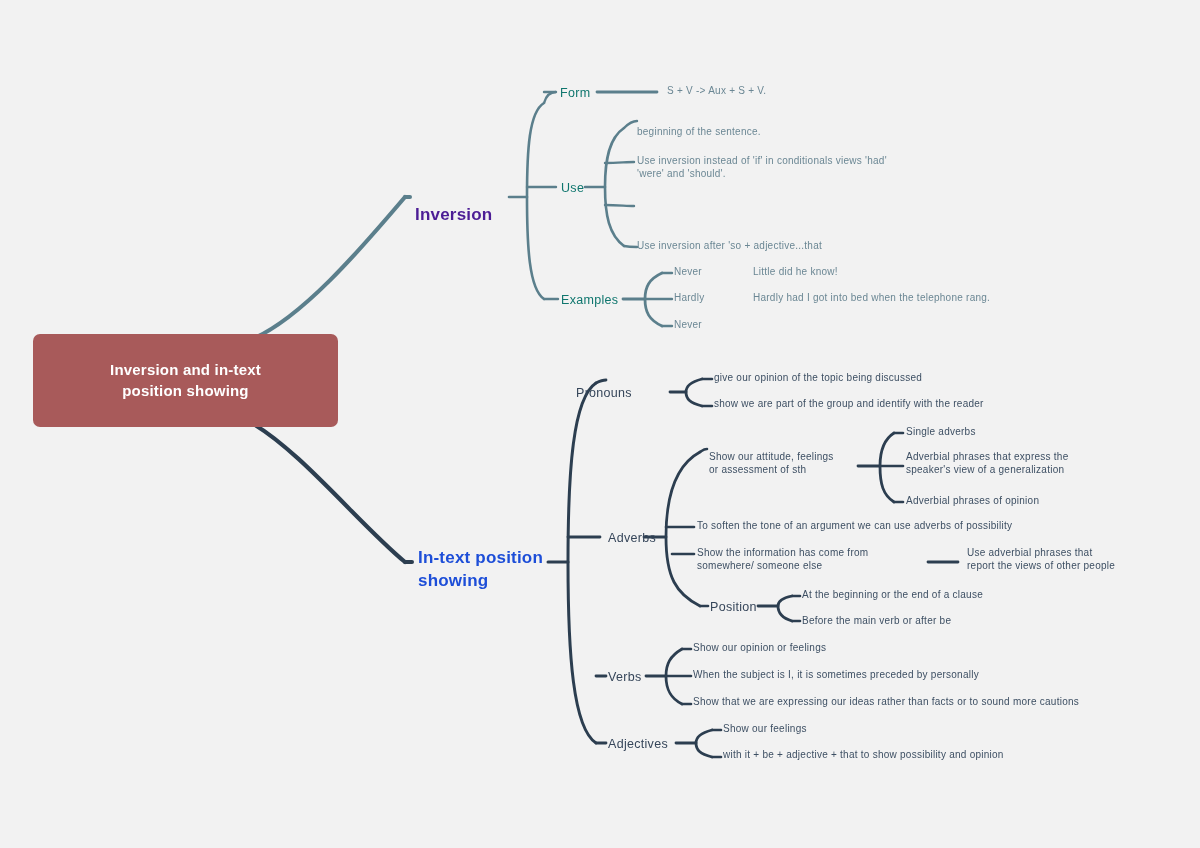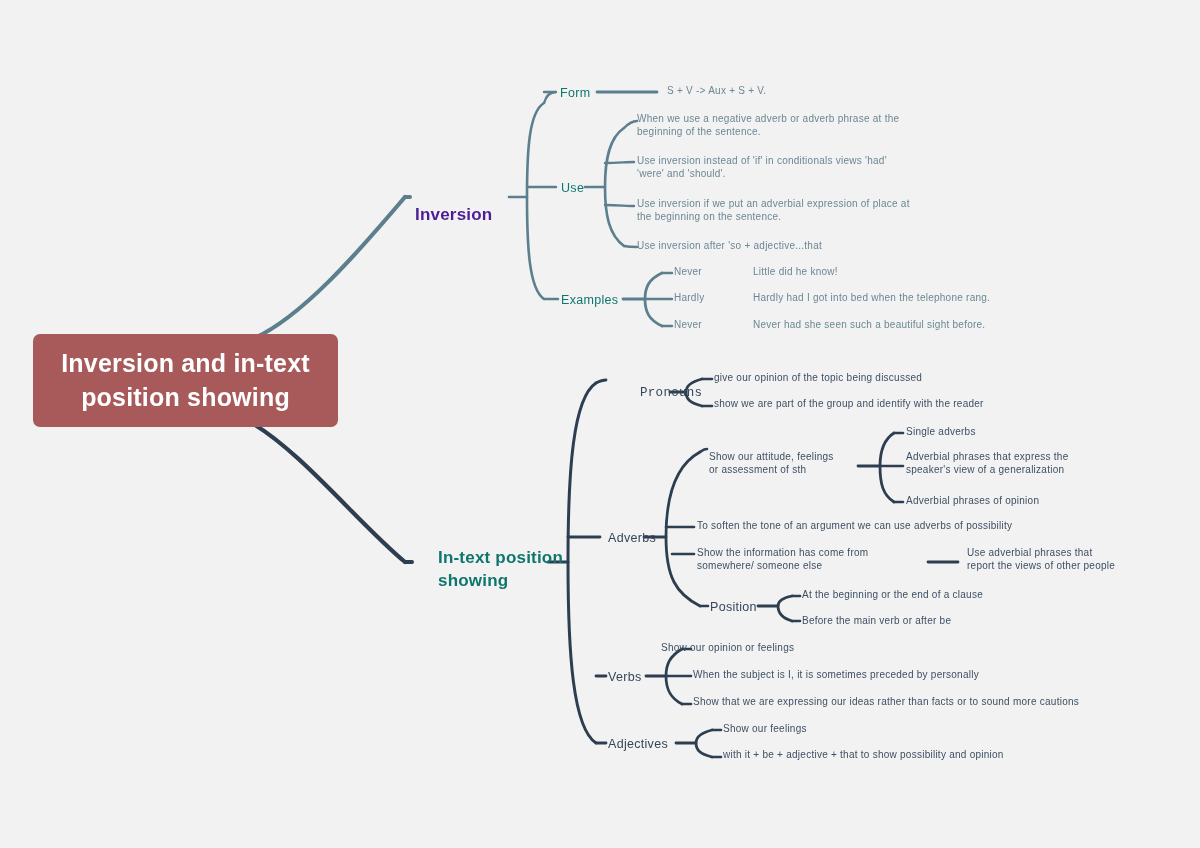--- a/index.html
+++ b/index.html
@@ -44,34 +44,34 @@
     height: 93px;
     background: #a85a5a;
     border-radius: 7px;
     display: flex;
     align-items: center;
     justify-content: center;
     box-sizing: border-box;
   }
   #root-node .root-text {
     color: #ffffff;
-    font-size: 25px;
+    font-size: 15px;
     font-weight: bold;
     text-align: center;
     line-height: 1.35;
     letter-spacing: 0.2px;
   }
 
   
   .t1 { color: #4c1d95; margin-top: 16px; }          
   .t1b { color: #0f766e; }         
   .t1t { color: #6b8794; }         
 
   
-  .t2 { color: #0f766e; margin-left: 20px; }
+  .t2 { color: #1d4ed8; }
   .t2b { color: #36465a; }
   .t2t { color: #3d4f63; }
 
   .main-label {
     font-size: 17px;
     font-weight: bold;
     letter-spacing: 0.2px;
   }
   .sub-label {
     font-size: 12.5px;
@@ -173,42 +173,40 @@
     <div class="root-text"><span>Inversion and in-text</span><br><span>position showing</span></div>
   </div>
 
   <div class="lbl main-label t1" style="left:415px; top:188px;">Inversion</div>
 
   <div class="lbl sub-label t1b" style="left:560px; top:85px;">Form</div>
   <div class="lbl leaf-label t1t" style="left:667px; top:85px;">S + V -&gt; Aux + S + V.</div>
 
   <div class="lbl sub-label t1b" style="left:561px; top:180px;">Use</div>
 
-  <div class="lbl leaf-label t1t" style="left:637px; top:113px; width:330px;"><span>When we use a negative adverb or adverb phrase at the</span><br><span>beginning of the sentence.</span></div>
+  <div class="lbl leaf-label t1t" style="left:637px; top:113px; width:330px;"><br><span>beginning of the sentence.</span></div>
 
   <div class="lbl leaf-label t1t" style="left:637px; top:155px; width:330px;"><span>Use inversion instead of 'if' in conditionals views 'had'</span><br><span>'were' and 'should'.</span></div>
 
-  <div class="lbl leaf-label t1t" style="left:637px; top:198px; width:340px;"><span>Use inversion if we put an adverbial expression of place at</span><br><span>the beginning on the sentence.</span></div>
 
   <div class="lbl leaf-label t1t" style="left:637px; top:240px;">Use inversion after 'so + adjective...that</div>
 
   <div class="lbl sub-label t1b" style="left:561px; top:292px;">Examples</div>
 
   <div class="lbl leaf-label t1t" style="left:674px; top:266px;">Never</div>
   <div class="lbl leaf-label t1t" style="left:753px; top:266px;">Little did he know!</div>
 
   <div class="lbl leaf-label t1t" style="left:674px; top:292px;">Hardly</div>
   <div class="lbl leaf-label t1t" style="left:753px; top:292px;">Hardly had I got into bed when the telephone rang.</div>
 
   <div class="lbl leaf-label t1t" style="left:674px; top:319px;">Never</div>
-  <div class="lbl leaf-label t1t" style="left:753px; top:319px;">Never had she seen such a beautiful sight before.</div>
 
   <div class="lbl main-label t2" style="left:418px; top:547px; line-height:1.35;"><span>In-text position</span><br><span>showing</span></div>
 
-  <div class="lbl sub-label t2b" style="left:640px; top:385px;font-family:Liberation Mono, monospace;">Pronouns</div>
+  <div class="lbl sub-label t2b" style="left:576px; top:385px;">Pronouns</div>
   <div class="lbl leaf-label t2t" style="left:714px; top:372px;">give our opinion of the topic being discussed</div>
   <div class="lbl leaf-label t2t" style="left:714px; top:398px;">show we are part of the group and identify with the reader</div>
 
   <div class="lbl sub-label t2b" style="left:608px; top:530px;">Adverbs</div>
 
   <div class="lbl leaf-label t2t" style="left:709px; top:451px; width:160px;"><span>Show our attitude, feelings</span><br><span>or assessment of sth</span></div>
 
   <div class="lbl leaf-label t2t" style="left:906px; top:426px;">Single adverbs</div>
 
   <div class="lbl leaf-label t2t" style="left:906px; top:451px; width:230px;"><span>Adverbial phrases that express the</span><br><span>speaker's view of a generalization</span></div>
@@ -219,21 +217,21 @@
 
   <div class="lbl leaf-label t2t" style="left:697px; top:547px; width:235px;"><span>Show the information has come from</span><br><span>somewhere/ someone else</span></div>
 
   <div class="lbl leaf-label t2t" style="left:967px; top:547px; width:200px;"><span>Use adverbial phrases that</span><br><span>report the views of other people</span></div>
 
   <div class="lbl sub-label t2b" style="left:710px; top:599px;">Position</div>
   <div class="lbl leaf-label t2t" style="left:802px; top:589px;">At the beginning or the end of a clause</div>
   <div class="lbl leaf-label t2t" style="left:802px; top:615px;">Before the main verb or after be</div>
 
   <div class="lbl sub-label t2b" style="left:608px; top:669px;">Verbs</div>
-  <div class="lbl leaf-label t2t" style="left:661px; top:642px;">Show our opinion or feelings</div>
+  <div class="lbl leaf-label t2t" style="left:693px; top:642px;">Show our opinion or feelings</div>
   <div class="lbl leaf-label t2t" style="left:693px; top:669px;">When the subject is I, it is sometimes preceded by personally</div>
   <div class="lbl leaf-label t2t" style="left:693px; top:696px;">Show that we are expressing our ideas rather than facts or to sound more cautions</div>
 
   <div class="lbl sub-label t2b" style="left:608px; top:736px;">Adjectives</div>
   <div class="lbl leaf-label t2t" style="left:723px; top:723px;">Show our feelings</div>
   <div class="lbl leaf-label t2t" style="left:723px; top:749px;">with it + be + adjective + that to show possibility and opinion</div>
 
 </div>
 
 </body></html>

